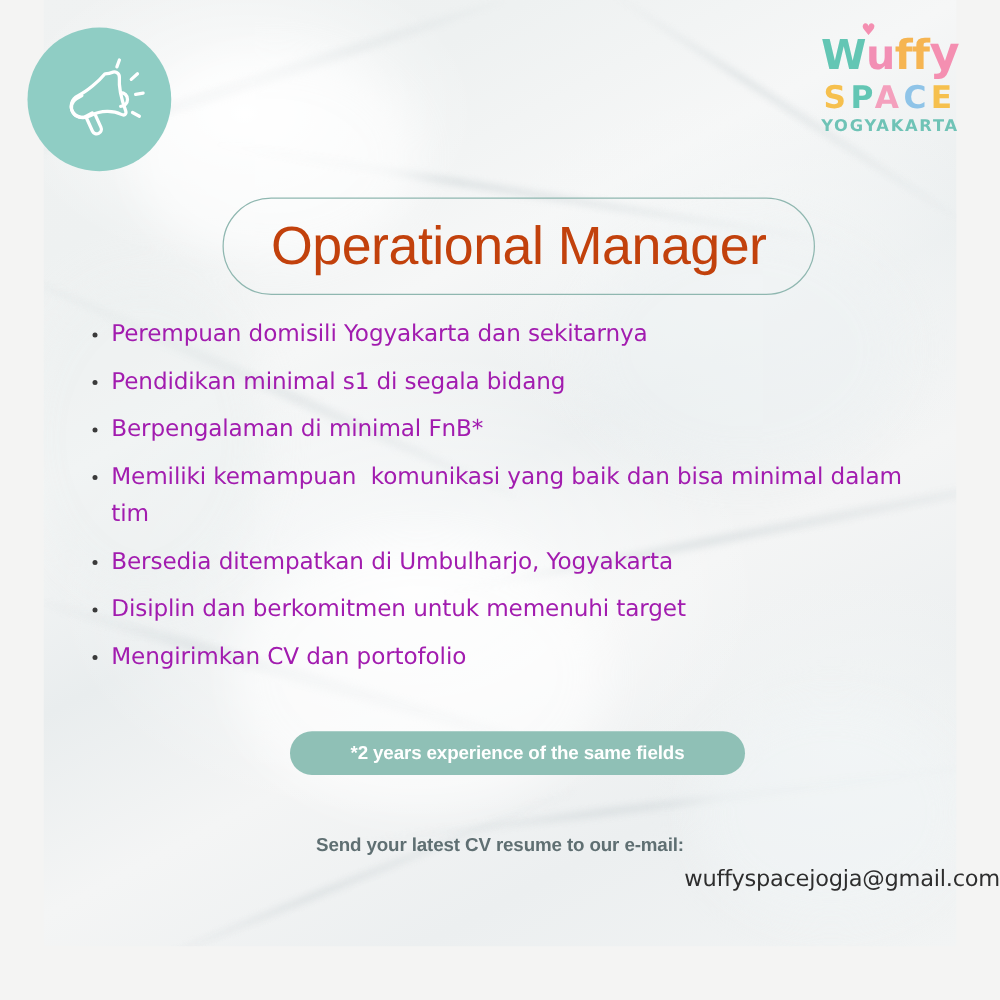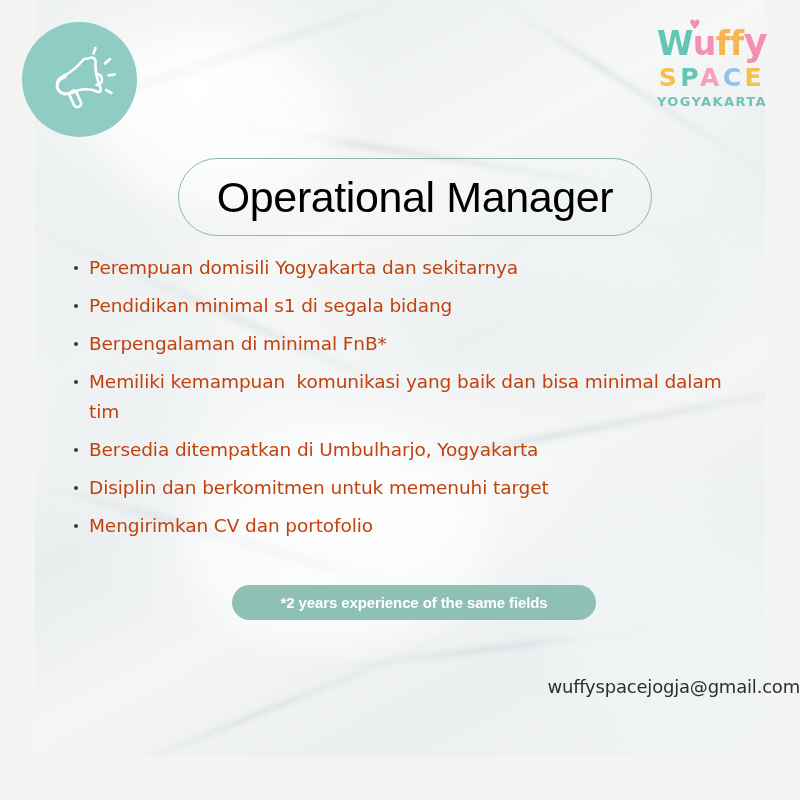--- a/index.html
+++ b/index.html
@@ -145,21 +145,21 @@
     box-sizing: border-box;
     border: 1.6px solid #8fb7b0;
     border-radius: 44px;
     display: flex;
     align-items: center;
     justify-content: center;
   }
   .role-text {
     font-family: "Liberation Sans", sans-serif;
     font-size: 43px;
-    color: #000000;
+    color: #c2410c;
     letter-spacing: -0.4px;
     line-height: 1;
   }
 
   
   .req-list {
     position: absolute;
     left: 72px;
     top: 253px;
     width: 660px;
@@ -167,21 +167,21 @@
     padding: 0;
     list-style: none;
   }
   .req-item {
     position: relative;
     padding-left: 17px;
     margin-bottom: 8px;
     font-family: "DejaVu Sans", sans-serif;
     font-size: 18.5px;
     line-height: 1.62;
-    color: #c2410c;
+    color: #a21caf;
     letter-spacing: -0.1px;
     white-space: pre-wrap;
   }
   .req-item::before {
     content: "";
     position: absolute;
     left: 2px;
     top: 13px;
     width: 4px;
     height: 4px;
@@ -296,16 +296,17 @@
     <li class="req-item">Bersedia ditempatkan di Umbulharjo, Yogyakarta</li>
     <li class="req-item">Disiplin dan berkomitmen untuk memenuhi target</li>
     <li class="req-item">Mengirimkan CV dan portofolio</li>
   </ul>
 
   <div class="note-pill">
     <span class="note-text">*2 years experience of the same fields</span>
   </div>
 
   <div class="footer">
+    <div class="footer-line">Send your latest CV resume to our e-mail:</div>
     <div class="footer-email">wuffyspacejogja@gmail.com</div>
   </div>
 
 </div>
 
 </body></html>

